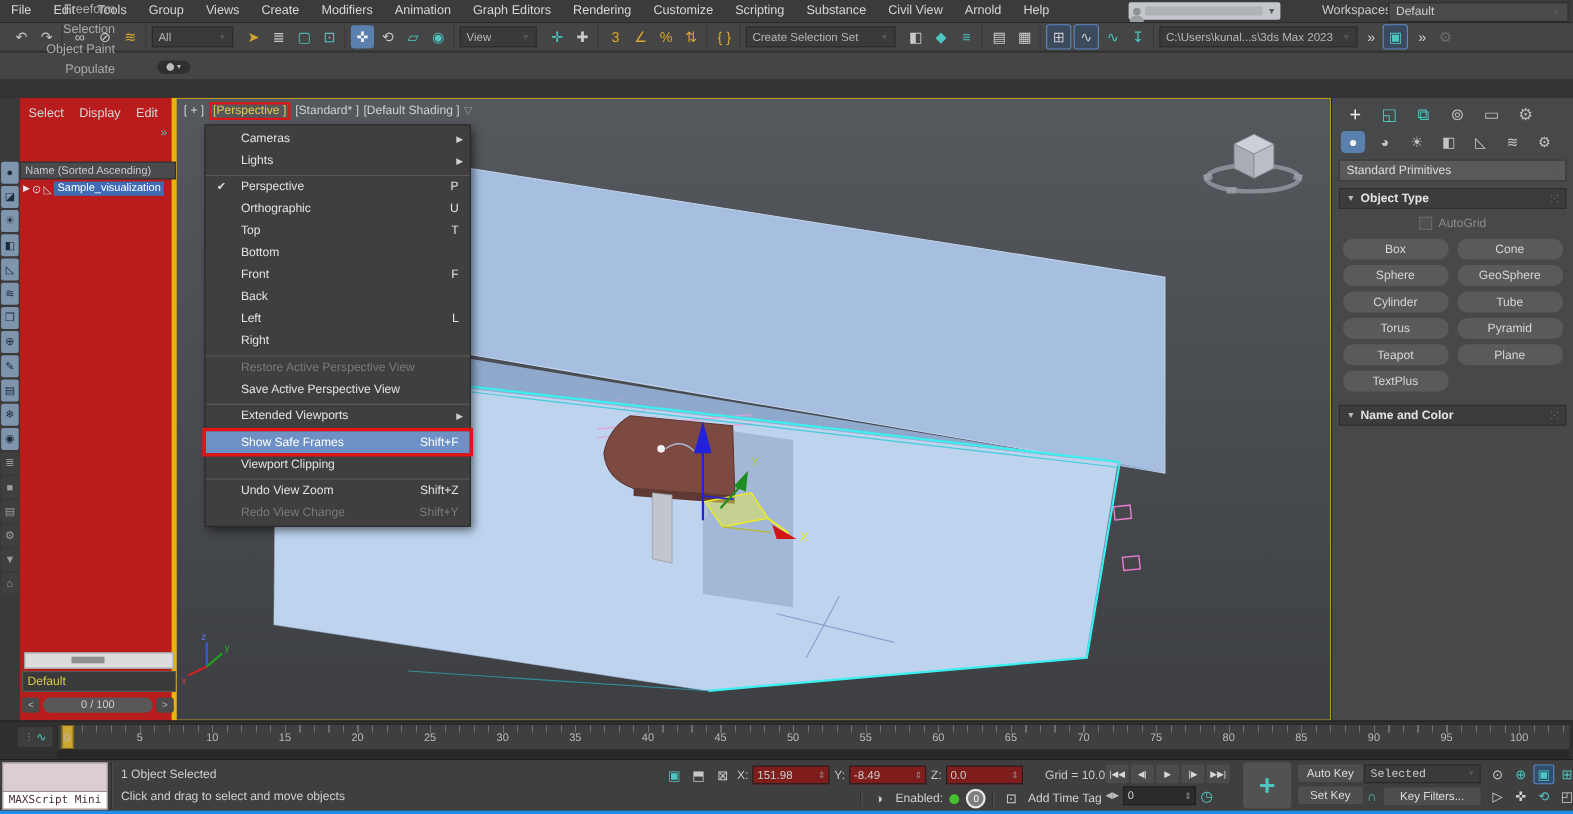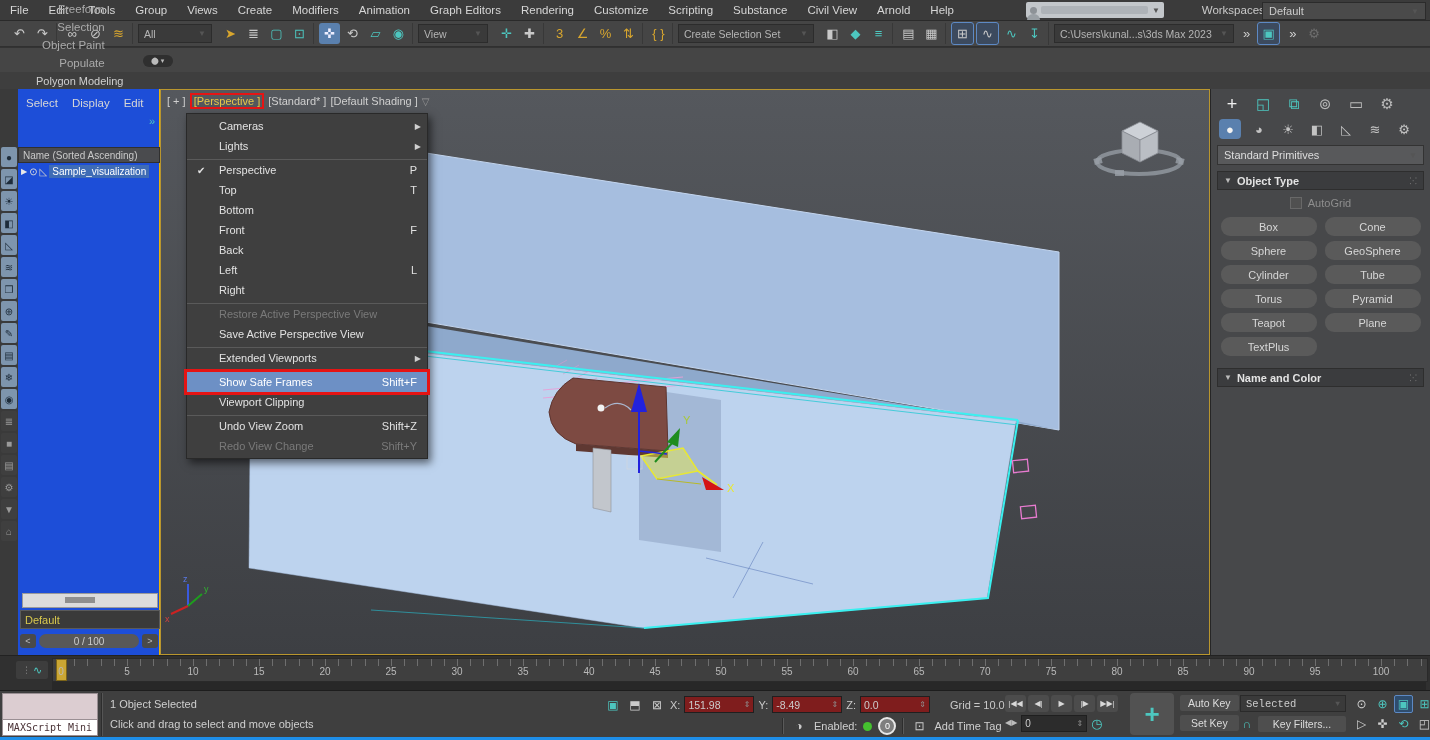--- a/index.html
+++ b/index.html
@@ -44,21 +44,21 @@
     color:#cfcfcf;font-size:11px;display:flex;align-items:center;}
   #subribbon span{padding:0 10px 0 36px;}
 
   
   #left-strip{left:0;top:89px;width:18px;height:566px;background:#3a3a3a;display:flex;flex-direction:column;
     padding-top:58px;box-sizing:border-box;gap:1px;align-items:center;}
   .strip-ic{width:16px;height:20px;display:flex;align-items:center;justify-content:center;font-size:10px;color:#cfd6dd;background:#5f6d7d;border-radius:2px;}
   .strip-ic.dark{background:#3f3f3f;color:#9a9a9a;}
   .strip-ic.blue{background:#7e95ad;color:#1e2c3a;}
 
-  #scene-explorer{left:18px;top:89px;width:142px;height:566px;background:#1d4ed8;border-right:1px solid #eab308;box-sizing:border-box;}
+  #scene-explorer{left:18px;top:89px;width:142px;height:566px;background:#b91c1c;border-right:4px solid #eab308;box-sizing:border-box;}
   #se-menu{display:flex;gap:14px;padding:8px 0 0 8px;font-size:11.5px;color:#d6d6d6;}
   #se-chev{position:absolute;right:6px;top:26px;color:#4dc6bf;font-size:11px;letter-spacing:-2px;}
   #se-header{position:absolute;left:0;top:58px;width:142px;height:16px;background:#4a4b4e;border:1px solid #303030;
     box-sizing:border-box;color:#c9c9c9;font-size:10px;display:flex;align-items:center;padding-left:4px;}
   #se-row{position:absolute;left:0;top:76px;display:flex;align-items:center;gap:2px;padding-left:3px;font-size:10px;color:#ddd;}
   #se-row .lbl{background:#3f6cb5;color:#fff;padding:1px 3px;}
   #se-scroll{position:absolute;left:4px;top:504px;width:134px;height:13px;background:#dcdcdc;border:1px solid #9a9a9a;}
   #se-thumb{position:absolute;left:42px;top:3px;width:30px;height:6px;background:#8f8f8f;}
   #se-default{position:absolute;left:2px;top:521px;width:134px;height:17px;background:#3a3a3a;border:1px solid #5a5a5a;
     color:#d8c84e;font-size:11px;display:flex;align-items:center;padding-left:4px;}
@@ -289,23 +289,20 @@
         <div class="rtab">Freeform</div>
         <div class="rtab">Selection</div>
         <div class="rtab">Object Paint</div>
         <div class="rtab">Populate</div>
       </div>
     <div id="ribbon-pill">
         <span>⬤</span>
         <span>▾</span>
       </div>
   </div>
-  <div id="subribbon" class="abs">
-    <span>Polygon Modeling</span>
-  </div>
 
   <div id="left-strip" class="abs">
     <div style="display:flex;flex-direction:column;gap:2px;">
 
     <span class="strip-ic blue">●</span>
         <span class="strip-ic blue">◪</span>
         <span class="strip-ic blue">☀</span>
         <span class="strip-ic blue">◧</span>
         <span class="strip-ic blue">◺</span>
         <span class="strip-ic blue">≋</span>
@@ -448,20 +445,26 @@
         </div>
           <div class="cm-item sep">
 
           <span></span>
 
         </div>
           <div class="cm-item checked">
           <span class="check">✔</span>
           <span>Perspective</span>
           <span class="sc">P</span>
+
+        </div>
+          <div class="cm-item">
+
+          <span>Orthographic</span>
+          <span class="sc">U</span>
 
         </div>
           <div class="cm-item">
 
           <span>Top</span>
           <span class="sc">T</span>
 
         </div>
           <div class="cm-item">
 

